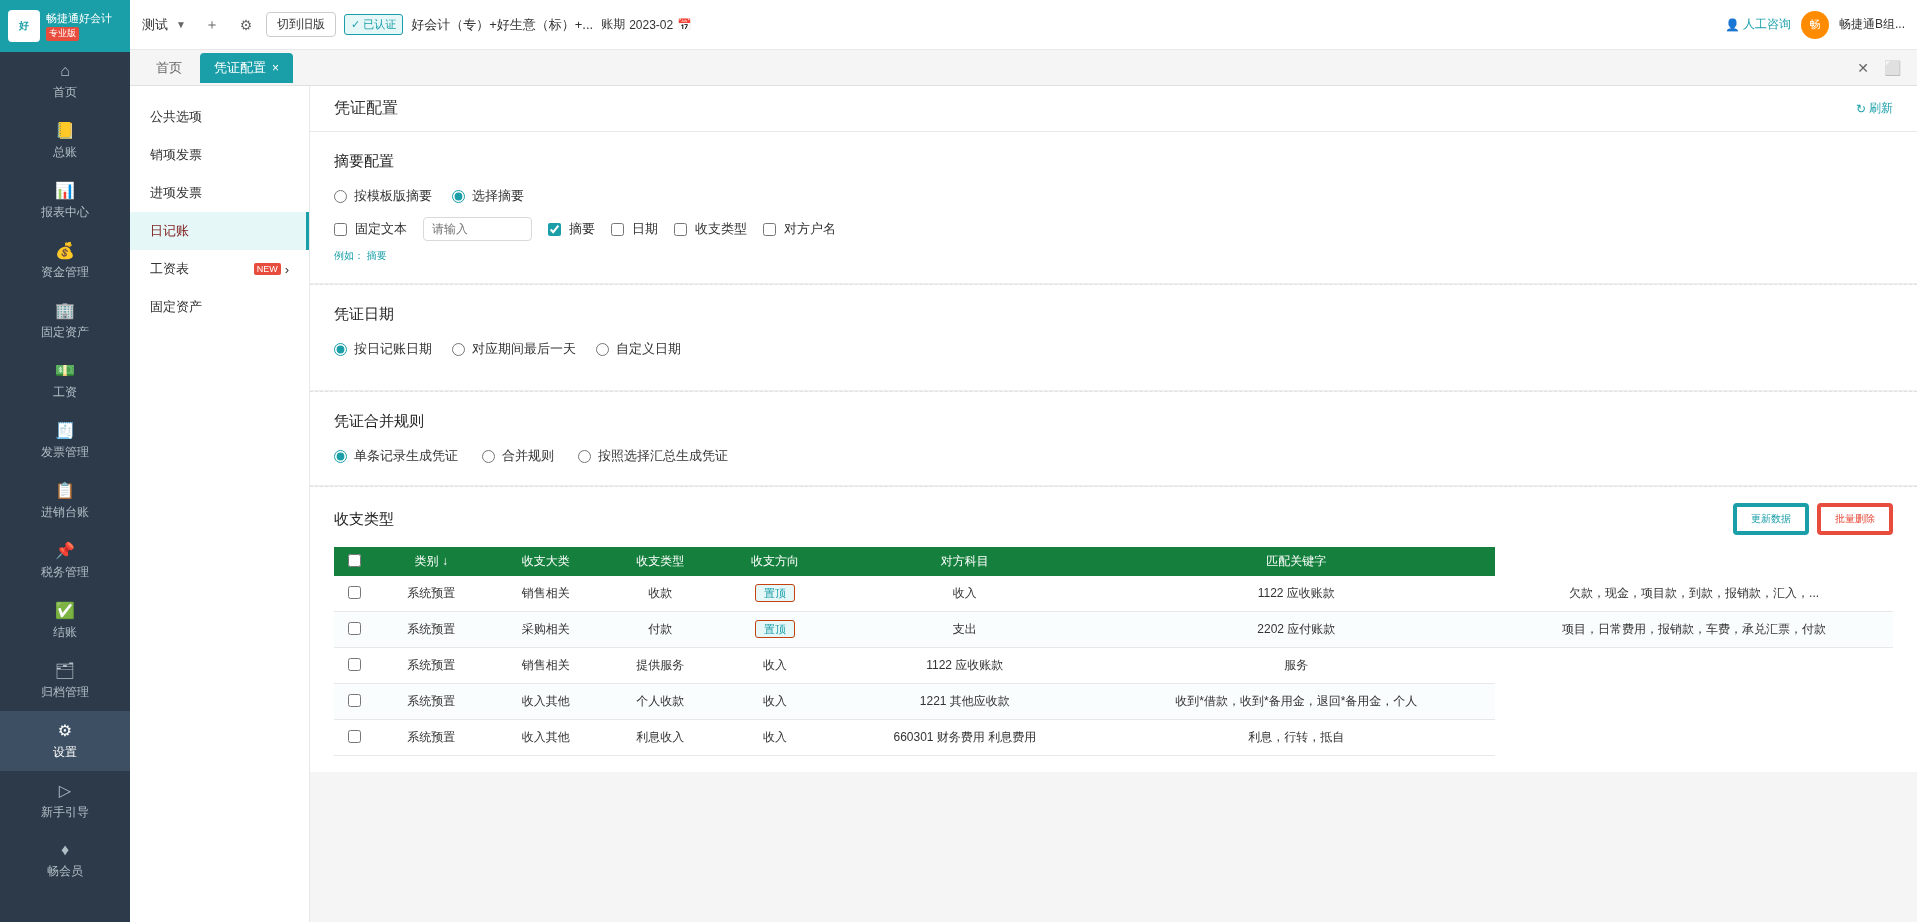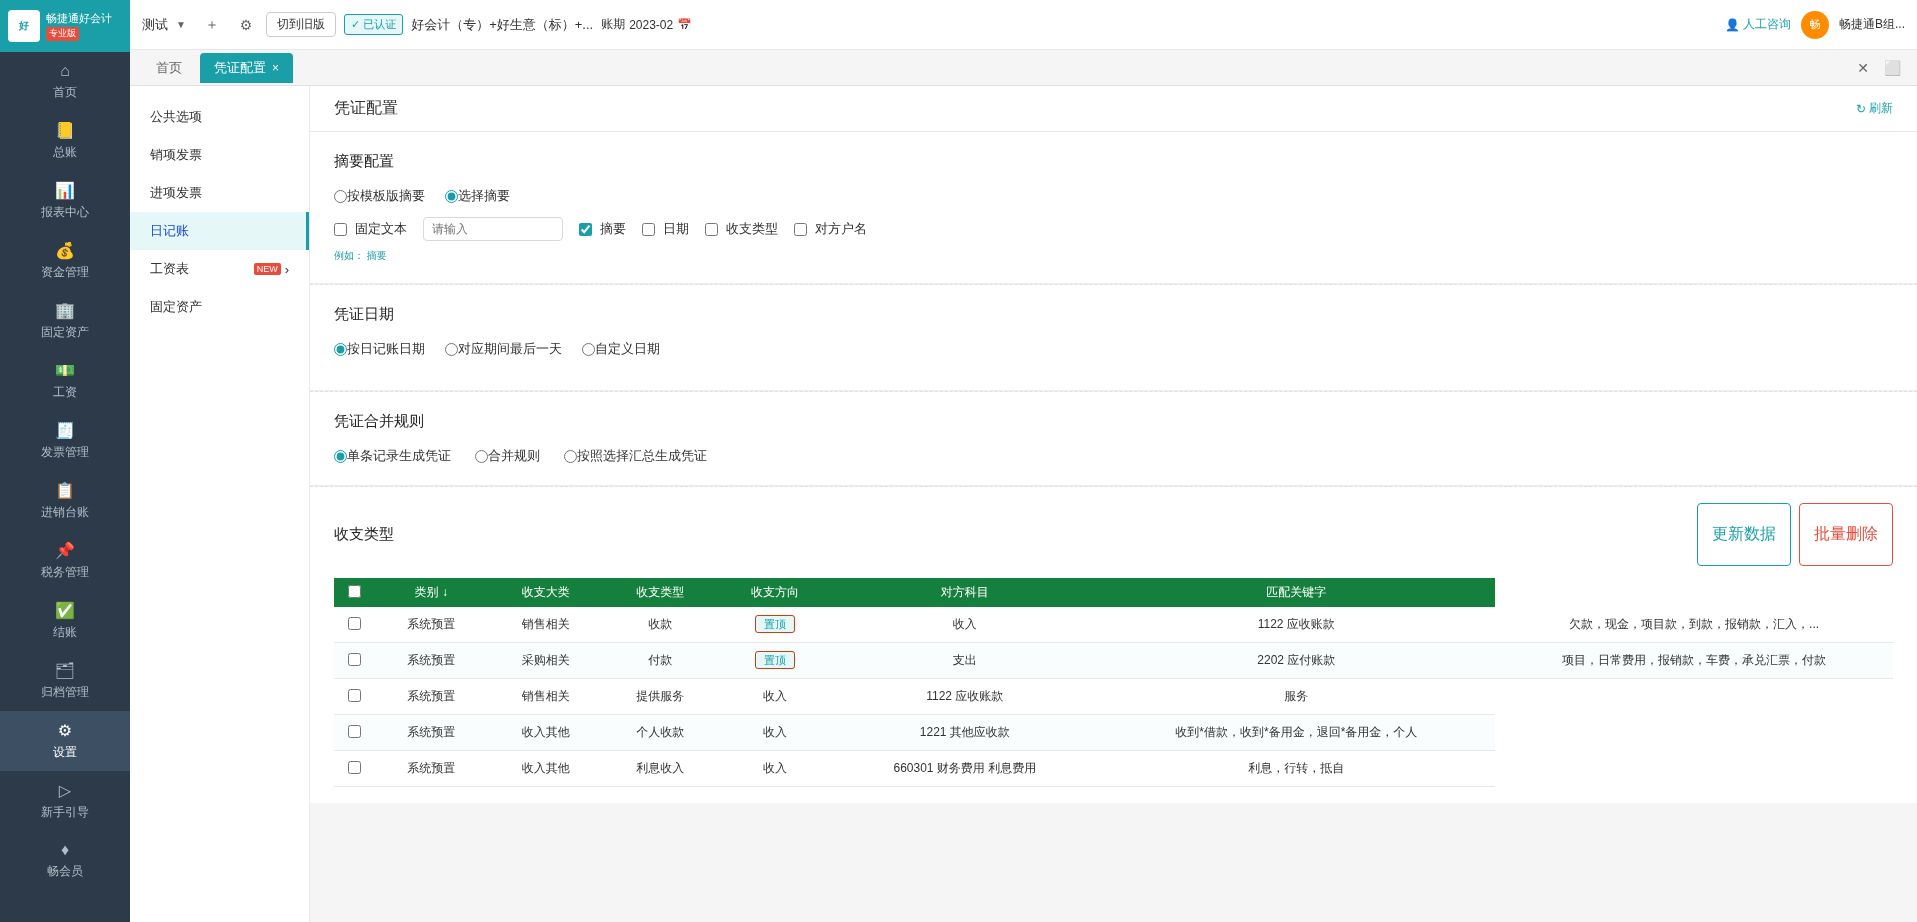--- a/index.html
+++ b/index.html
@@ -40,59 +40,59 @@
     .tab .close-tab { font-size: 12px; cursor: pointer; }
     .tab-actions { margin-left: auto; display: flex; gap: 6px; }
     .tab-actions .ta-btn { width: 24px; height: 24px; display: flex; align-items: center; justify-content: center; cursor: pointer; color: #666; font-size: 14px; }
 
     
     .content-wrapper { display: flex; flex: 1; overflow: hidden; }
 
     
     .left-nav { width: 180px; background: #fff; border-right: 1px solid #e8e8e8; padding: 12px 0; flex-shrink: 0; overflow-y: auto; }
     .left-nav-item { padding: 10px 20px; font-size: 13px; cursor: pointer; color: #333; position: relative; display: flex; align-items: center; justify-content: space-between; }
-    .left-nav-item.active { background: #e6f7f8; color: #1d4ed8; font-weight: 500; border-right: 3px solid #1a9fa8; }
+    .left-nav-item.active { background: #e6f7f8; color: #7f1d1d; font-weight: 500; border-right: 3px solid #1a9fa8; }
     .new-badge { background: #e74c3c; color: #fff; font-size: 9px; padding: 1px 3px; border-radius: 2px; margin-left: 4px; }
 
     
     .main-content { flex: 1; overflow-y: auto; background: #f5f5f5; }
     .content-header { background: #fff; padding: 12px 24px; border-bottom: 1px solid #e8e8e8; display: flex; align-items: center; justify-content: space-between; }
     .content-header h2 { font-size: 16px; font-weight: 500; color: #333; }
     .refresh-btn { color: #1a9fa8; font-size: 12px; cursor: pointer; display: flex; align-items: center; gap: 3px; }
 
     
     .section { background: #fff; margin: 0; padding: 20px 24px; border-bottom: 1px solid #eee; }
     .section-title { font-size: 15px; font-weight: 500; color: #222; margin-bottom: 16px; }
 
     
     .radio-group { display: flex; gap: 20px; align-items: center; margin-bottom: 12px; }
-    .radio-option { display: flex; align-items: center; gap: 0; cursor: pointer; font-size: 13px; color: #333; }
+    .radio-option { display: flex; align-items: center; gap: 7px; cursor: pointer; font-size: 13px; color: #333; }
     .radio-option input[type=radio] { accent-color: #1a9fa8; cursor: pointer; }
 
     
     .checkbox-group { display: flex; align-items: center; gap: 16px; flex-wrap: wrap; }
     .checkbox-option { display: flex; align-items: center; gap: 8px; font-size: 13px; color: #333; cursor: pointer; }
     .checkbox-option input[type=checkbox] { accent-color: #1a9fa8; cursor: pointer; }
-    .text-input { border: 1px solid #d9d9d9; border-radius: 4px; padding: 4px 8px; font-size: 12px; width: 140px; color: #999; }
+    .text-input { border: 1px solid #d9d9d9; border-radius: 4px; padding: 4px 8px; font-size: 12px; width: 109px; color: #999; }
 
     
     .example-text { color: #1a9fa8; font-size: 10px; margin-top: 8px; }
 
     
     .section-divider { border: none; border-top: 1px dashed #e0e0e0; margin: 0; }
 
     
     .merge-radio-group { display: flex; gap: 24px; align-items: center; }
 
     
     .income-section { background: #fff; padding: 16px 24px; }
     .income-header { display: flex; align-items: center; justify-content: space-between; margin-bottom: 12px; }
     .income-title { font-size: 15px; font-weight: 500; color: #222; }
     .income-actions { display: flex; gap: 8px; }
-    .action-btn { border: 1px solid #15803d; border-radius: 4px; padding: 20px 14px; font-size: 16px; cursor: pointer; background: #fff; color: #333; }
+    .action-btn { border: 4px solid #15803d; border-radius: 4px; padding: 5px 14px; font-size: 10px; cursor: pointer; background: #fff; color: #333; }
     .action-btn.primary-outline { border-color: #1a9fa8; color: #1a9fa8; }
     .action-btn.danger-outline { border-color: #e74c3c; color: #e74c3c; }
 
     
     .data-table { width: 100%; border-collapse: collapse; font-size: 12px; }
     .data-table thead th { background: #15803d; color: #fff; padding: 6px 12px; text-align: center; font-weight: 500; border: none; }
     .data-table thead th:first-child { width: 40px; }
     .data-table tbody tr { background: #fff; }
     .data-table tbody tr:nth-child(even) { background: #f9fdfd; }
     .data-table tbody td { padding: 9px 12px; border-bottom: 1px solid #e8e8e8; text-align: center; color: #333; }

